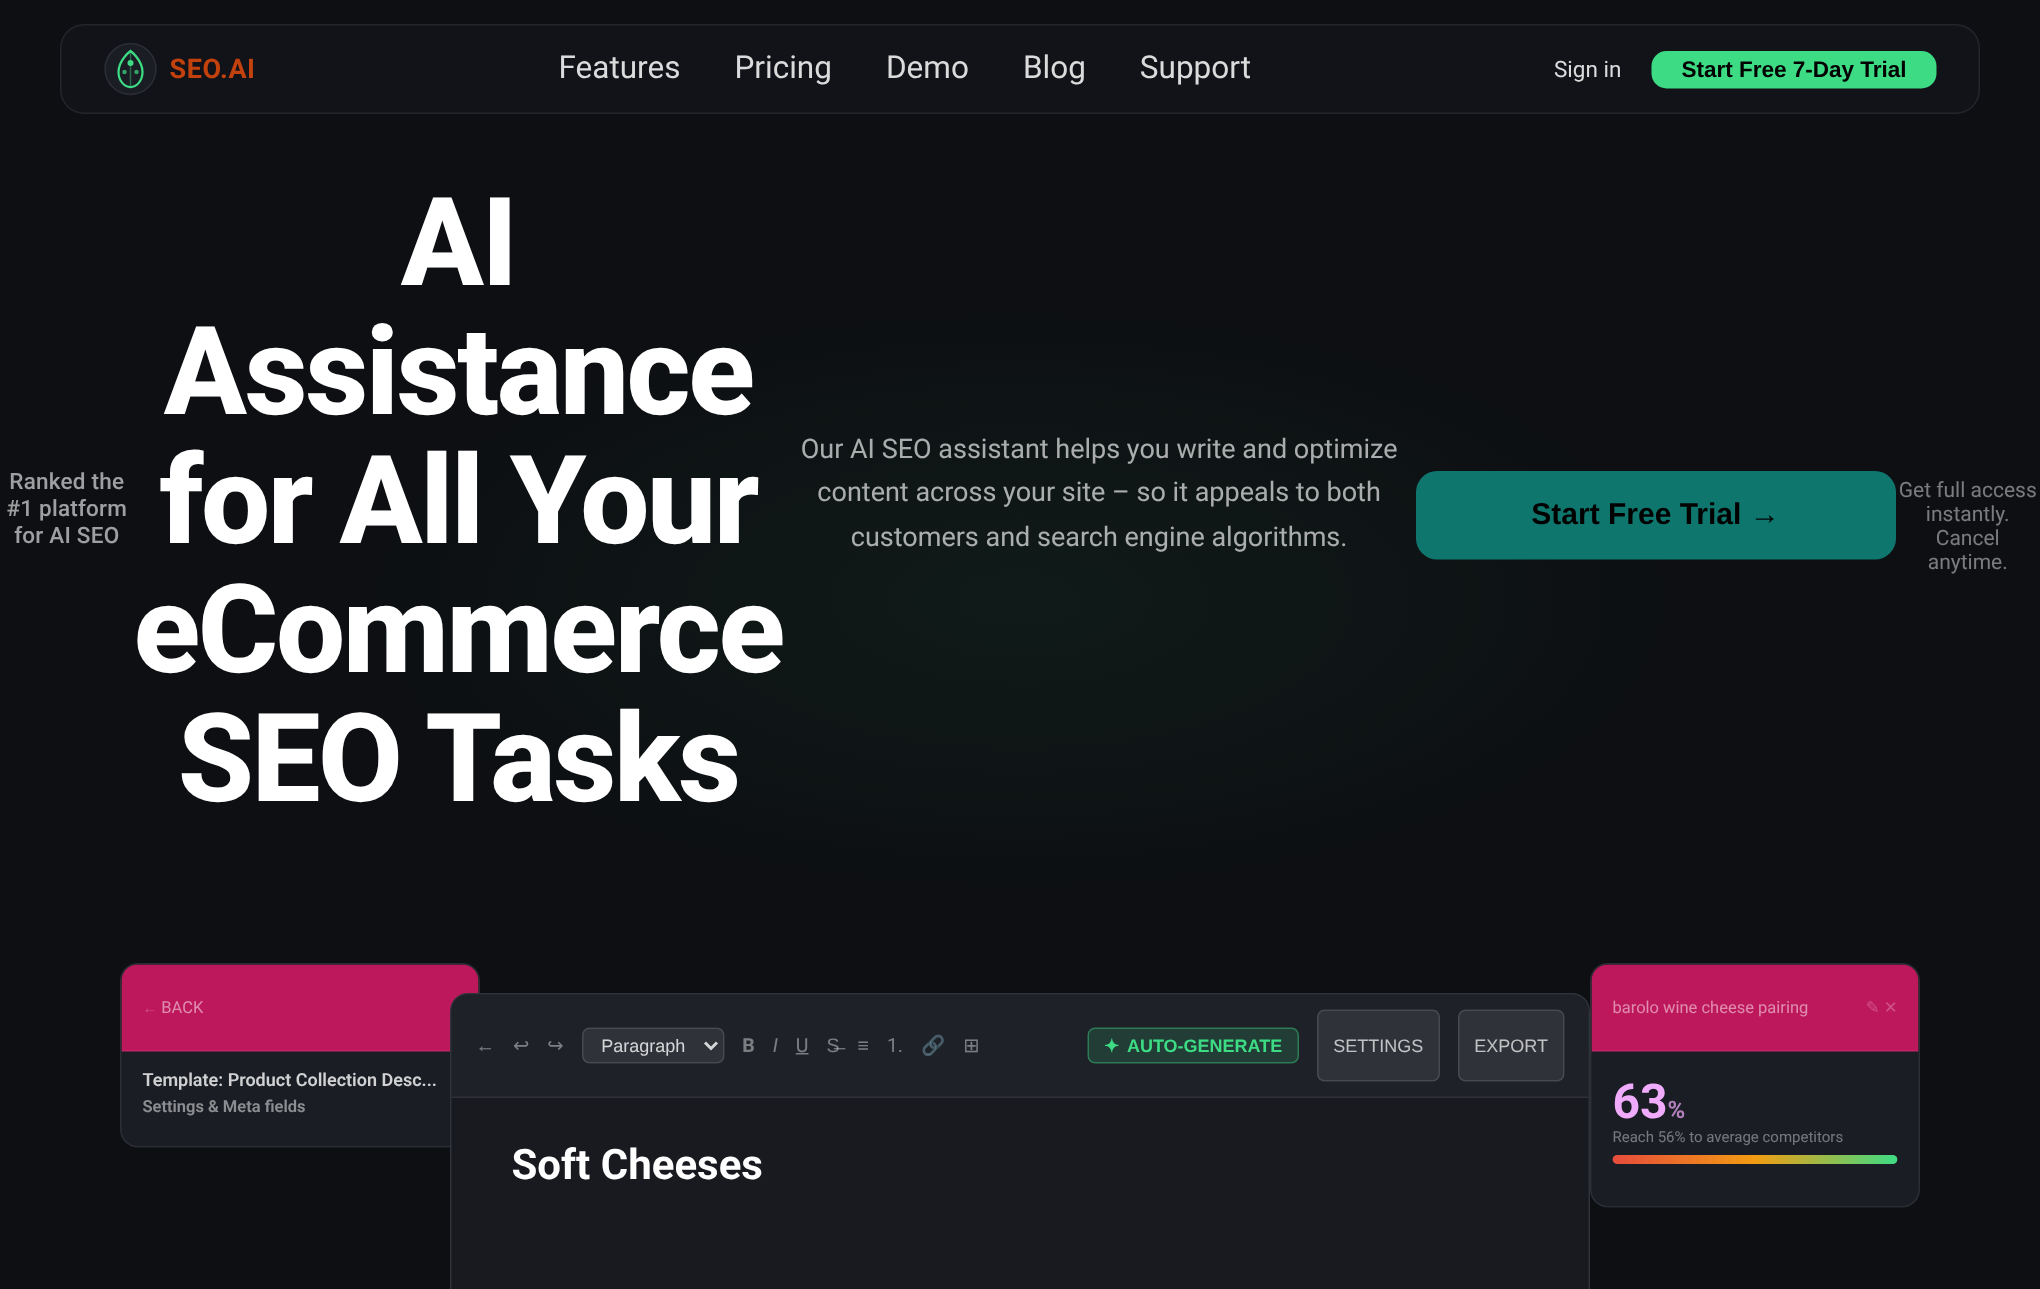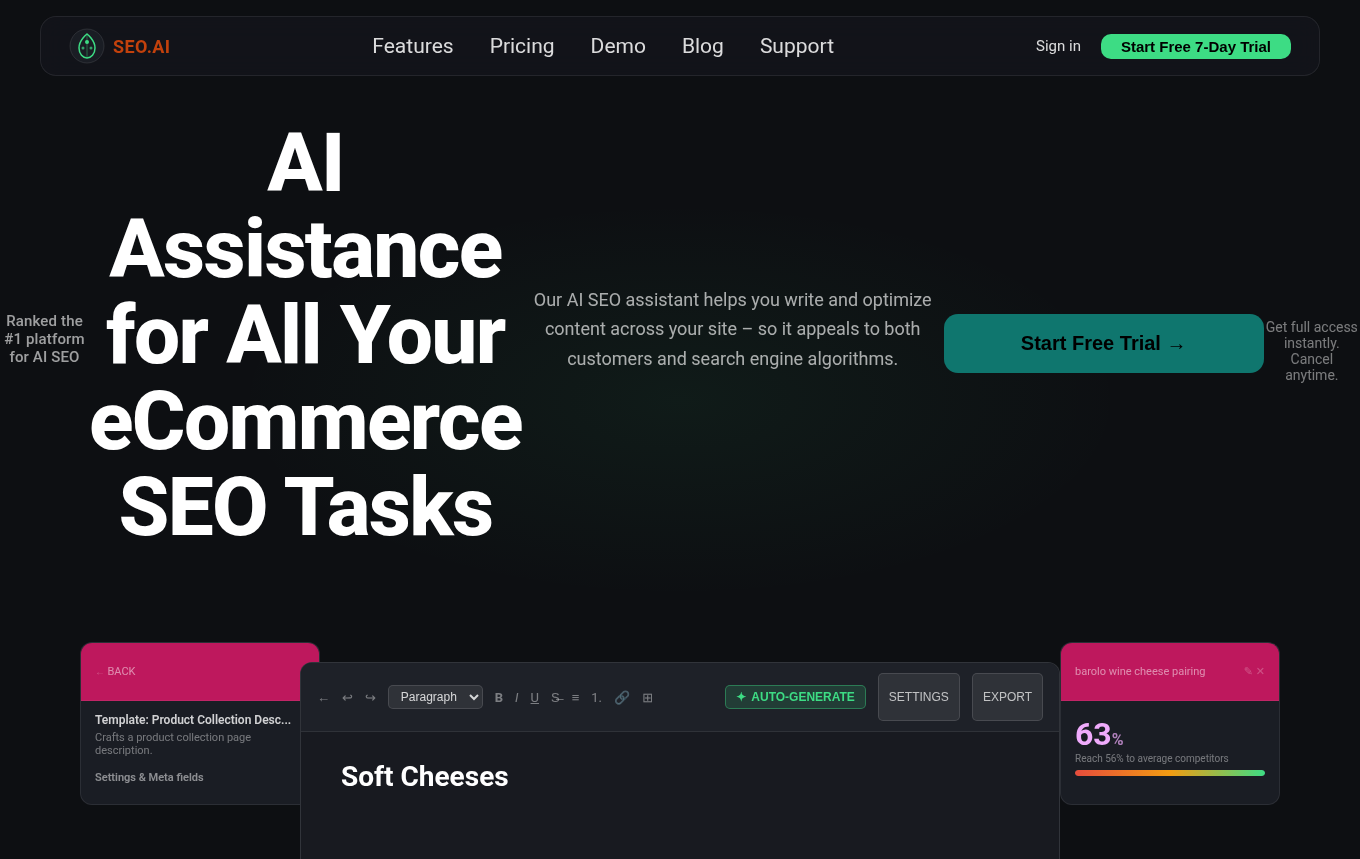--- a/index.html
+++ b/index.html
@@ -374,21 +374,20 @@
 
 <div class="screenshot-section" style="padding-bottom:0;">
 
   <div class="screenshot-side-left">
     <div class="side-panel-header">
       <span style="opacity:0.5; font-size:10px;">← </span>
       <span>BACK</span>
     </div>
     <div class="side-panel-content">
       <div style="font-size:12px; color:rgba(255,255,255,0.8); font-weight:600; margin-bottom:4px;">Template: Product Collection Desc...</div>
-      <div style="font-size:11px; color:rgba(255,255,255,0.4); margin-bottom:14px;">Crafts a product collection page description.</div>
       <div style="font-size:11px; color:rgba(255,255,255,0.5); font-weight:600; margin-bottom:8px;">Settings &amp; Meta fields</div>
 
     </div>
   </div>
 
   <div class="screenshot-container">
 
     <div class="toolbar">
       <span class="toolbar-icon">←</span>
       <span class="toolbar-icon">↩</span>

